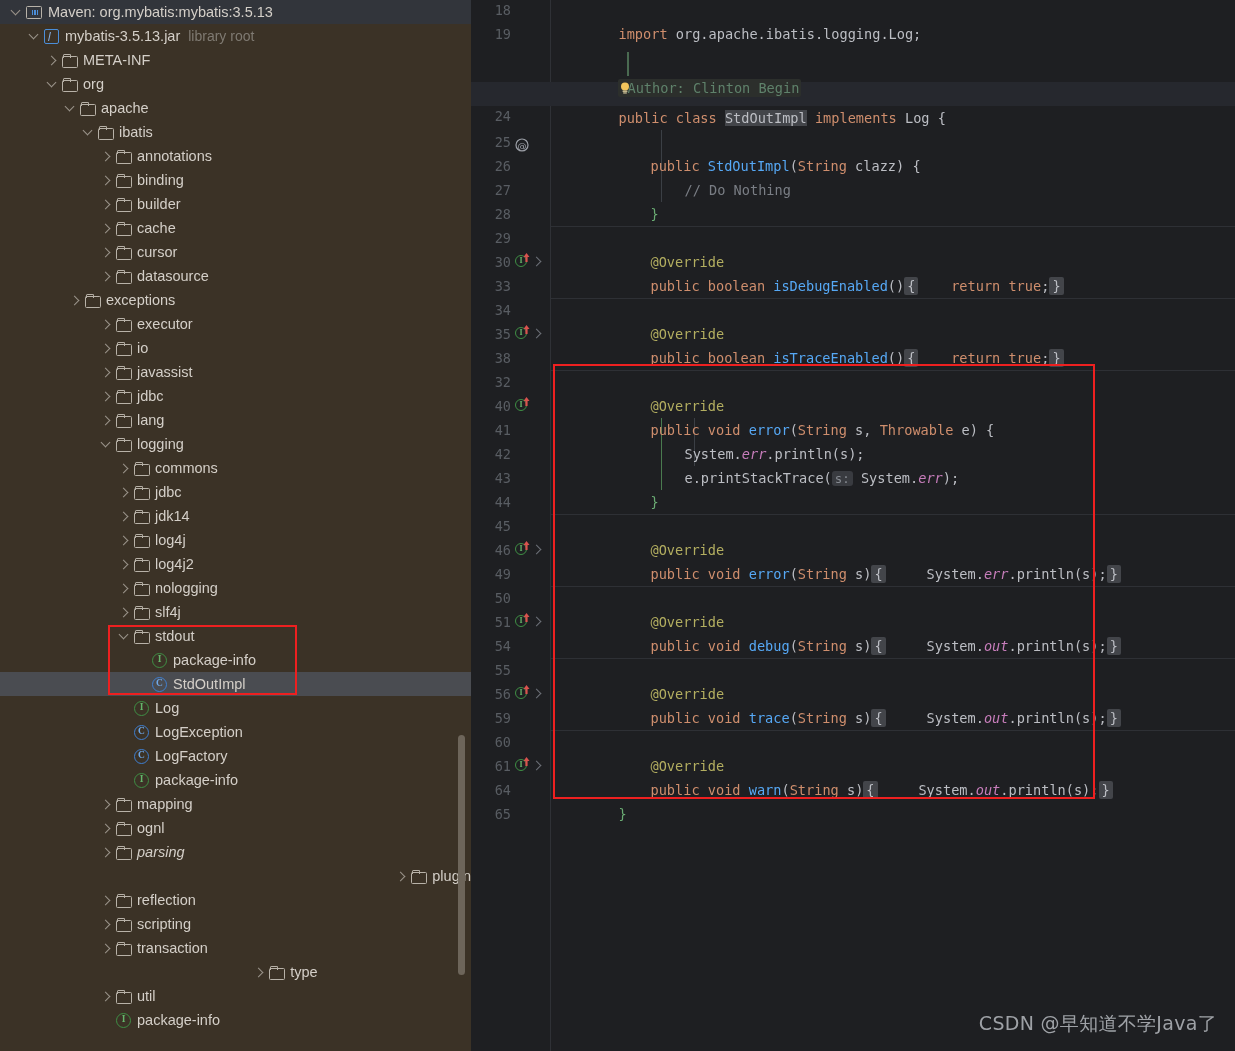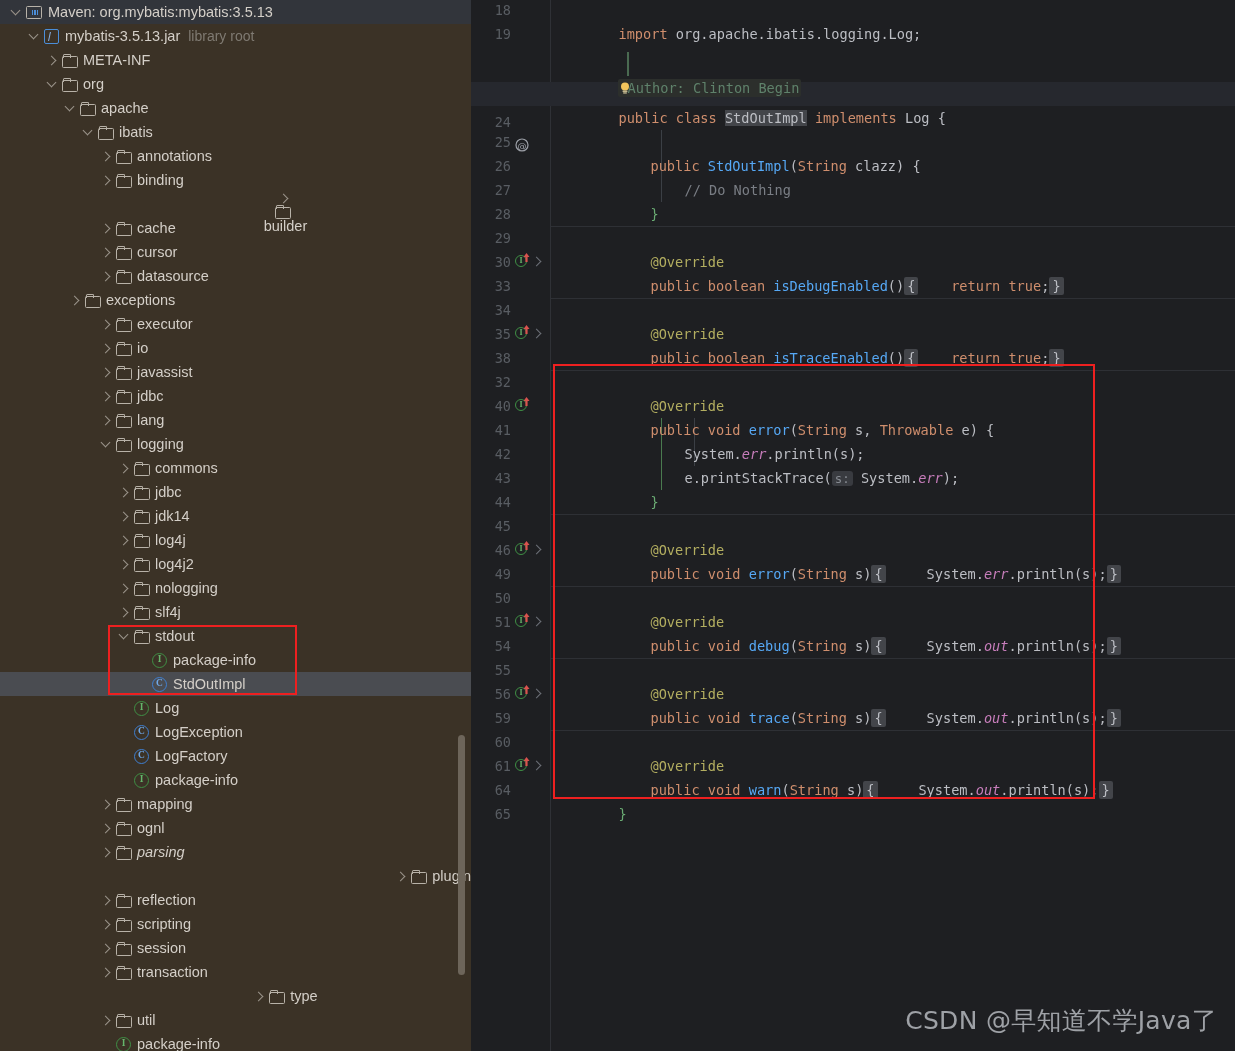--- a/index.html
+++ b/index.html
@@ -233,21 +233,21 @@
     position:absolute; width:1px;
     background:#3b3f45;
   }
   .indent-guide.active { background:#4a7a4f; }
   .docbar {
     position:absolute; width:2px; background:#3a4a3e;
   }
 
   #watermark {
     position:absolute; right:18px; bottom:14px;
-    color:#9ea1a6; font-size:25px;
+    color:#9ea1a6; font-size:19px;
     font-family:"DejaVu Sans","Liberation Sans",sans-serif;
     letter-spacing:0.3px;
     z-index:40;
   }
 </style>
 </head>
 <body>
 
 <div id="app">
 
@@ -303,21 +303,21 @@
           </span>
           <span class="lbl">annotations</span>
         </div>
         <div class="tree-row" style="padding-left: 100px;">
           <span class="arrow collapsed"></span>
           <span class="ico">
             <span class="folder-ico"></span>
           </span>
           <span class="lbl">binding</span>
         </div>
-        <div class="tree-row" style="padding-left: 100px; flex-direction: column;">
+        <div class="tree-row" style="padding-left: 100px;">
           <span class="arrow collapsed"></span>
           <span class="ico">
             <span class="folder-ico"></span>
           </span>
           <span class="lbl">builder</span>
         </div>
         <div class="tree-row" style="padding-left: 100px;">
           <span class="arrow collapsed"></span>
           <span class="ico">
             <span class="folder-ico"></span>
@@ -519,27 +519,20 @@
             <span class="folder-ico"></span>
           </span>
           <span class="lbl">reflection</span>
         </div>
         <div class="tree-row" style="padding-left: 100px;">
           <span class="arrow collapsed"></span>
           <span class="ico">
             <span class="folder-ico"></span>
           </span>
           <span class="lbl">scripting</span>
-        </div>
-        <div class="tree-row" style="padding-left: 100px;">
-          <span class="arrow collapsed"></span>
-          <span class="ico">
-            <span class="folder-ico"></span>
-          </span>
-          <span class="lbl">session</span>
         </div>
         <div class="tree-row" style="padding-left: 100px;">
           <span class="arrow collapsed"></span>
           <span class="ico">
             <span class="folder-ico"></span>
           </span>
           <span class="lbl">transaction</span>
         </div>
         <div class="tree-row" style="padding-left: 100px; justify-content: center;">
           <span class="arrow collapsed"></span>
@@ -572,21 +565,21 @@
     <div id="gutter">
         <div class="ln" style="top: -2px;">
           <span class="num">18</span>
         </div>
         <div class="ln" style="top: 22px;">
           <span class="num">19</span>
         </div>
         <div class="ln cur" style="top: 82px;">
           <span class="num">23</span>
         </div>
-        <div class="ln" style="top: 110px; margin-left: 44px;">
+        <div class="ln" style="top: 104px; margin-left: 44px;">
           <span class="num">24</span>
         </div>
         <div class="ln" style="top: 130px;">
           <span class="num">25</span>
           <span class="gmark"><svg viewBox="0 0 14 14" width="14" height="14">
               <circle cx="7" cy="7" r="6" fill="none" stroke="#9da0a8" stroke-width="1.2"></circle>
               <text x="7" y="10.6" font-size="9" fill="#9da0a8" text-anchor="middle" font-family="DejaVu Sans, sans-serif">@</text>
             </svg></span>
         </div>
         <div class="ln" style="top: 154px;">

